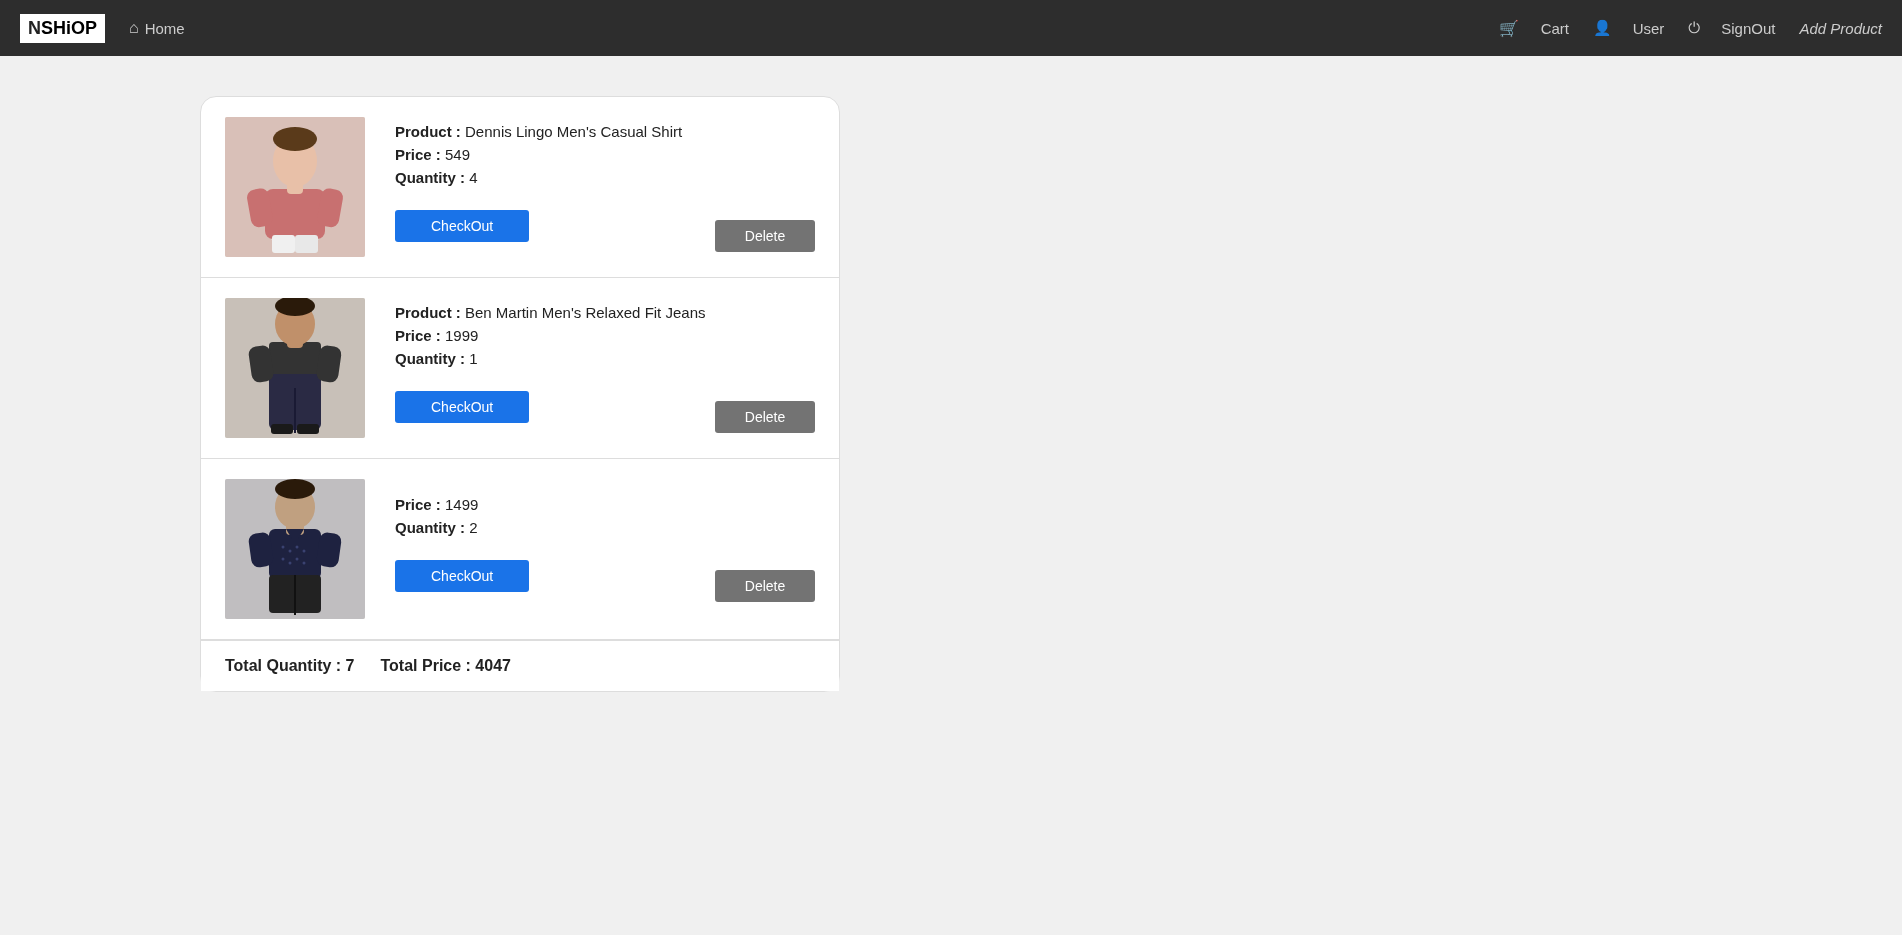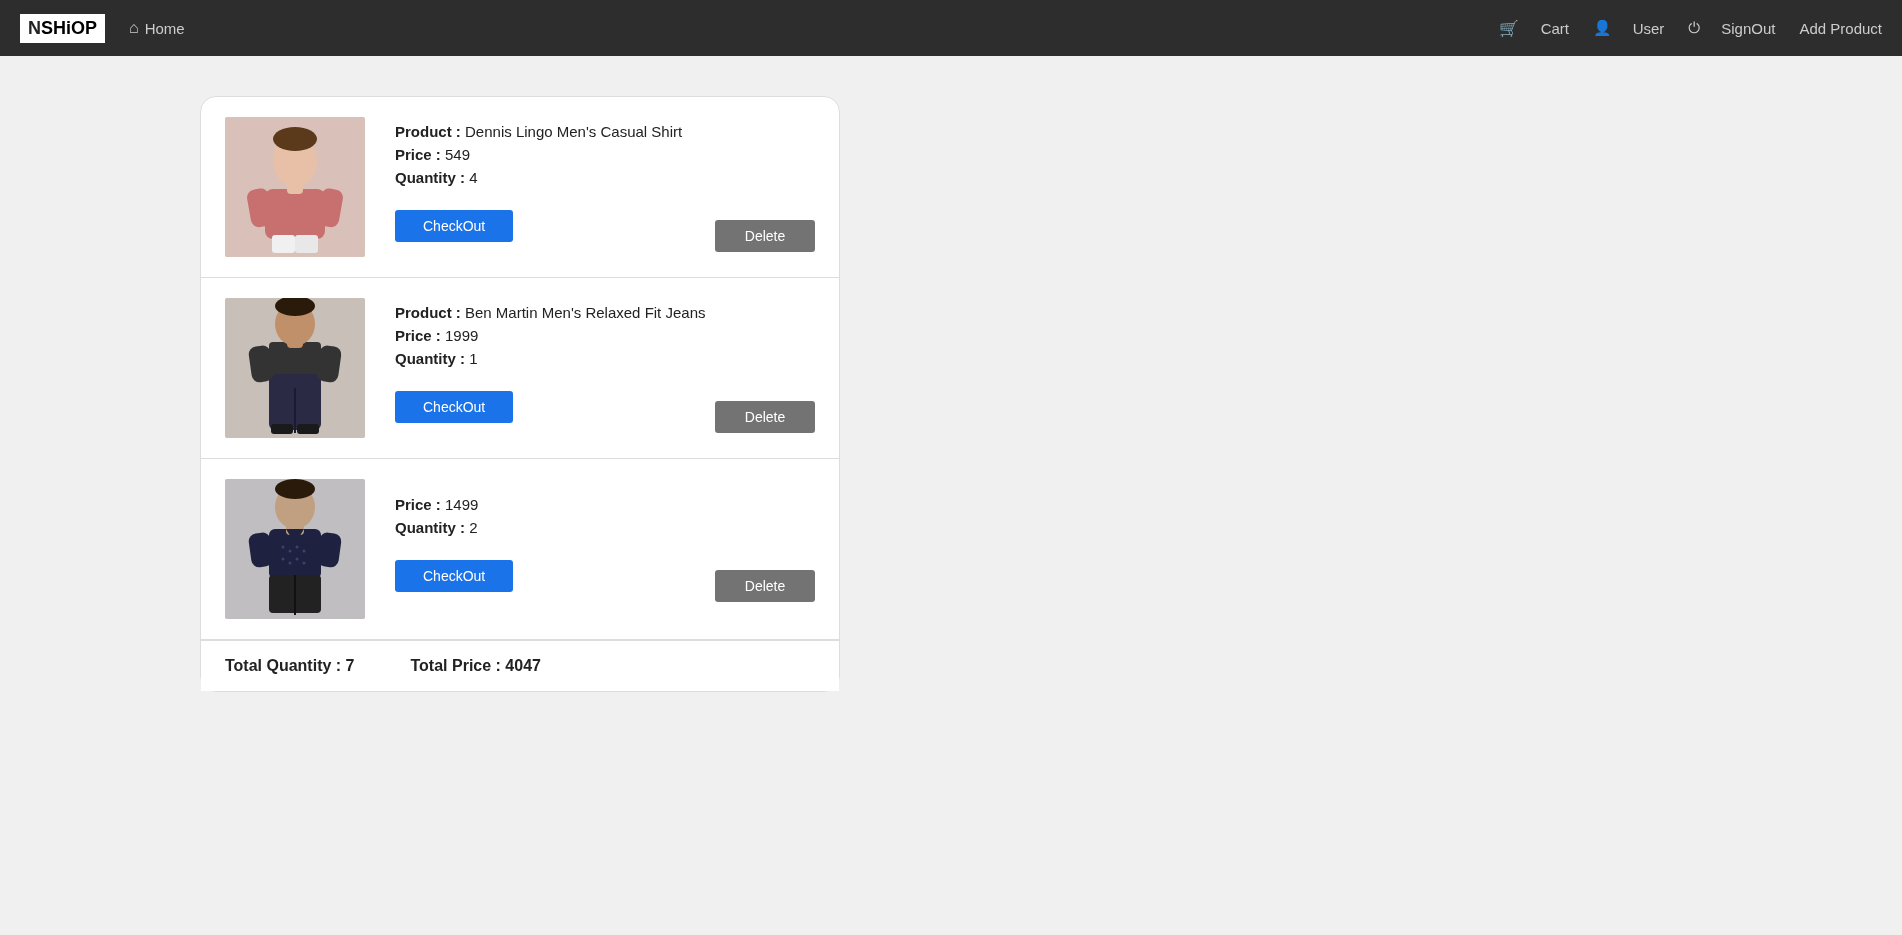--- a/index.html
+++ b/index.html
@@ -47,20 +47,21 @@
       gap: 21px;
       cursor: pointer;
       color: #ccc;
       text-decoration: none;
     }
     .nav-add-product {
       color: #ccc;
       cursor: pointer;
       font-size: 15px;
       text-decoration: none;
+      font-style: italic;
     }
 
     
     .main-content {
       padding: 40px 20px;
       max-width: 1100px;
     }
 
     
     .cart-container {
@@ -114,21 +115,21 @@
       display: flex;
       justify-content: space-between;
       align-items: center;
       margin-top: 14px;
     }
 
     .btn-checkout {
       background: #1a73e8;
       color: #fff;
       border: none;
-      padding: 8px 28px;
+      padding: 8px 36px;
       font-size: 14px;
       border-radius: 3px;
       cursor: pointer;
       min-width: 100px;
       text-align: right;
     }
 
     .btn-delete {
       background: #737373;
       color: #fff;
@@ -139,21 +140,21 @@
       cursor: pointer;
       min-width: 100px;
       margin-top: 20px;
     }
 
     
     .cart-footer {
       padding: 16px 24px;
       display: flex;
       align-items: center;
-      gap: 56px;
+      gap: 26px;
       font-size: 16px;
       font-weight: bold;
       background: #fff;
       border-top: 1px solid #ddd;
     }
     .cart-footer .footer-item { color: #222; }
 
     
     .icon-home::before { content: "⌂"; font-size: 16px; }
     .icon-cart::before { content: "🛒"; font-size: 16px; }

